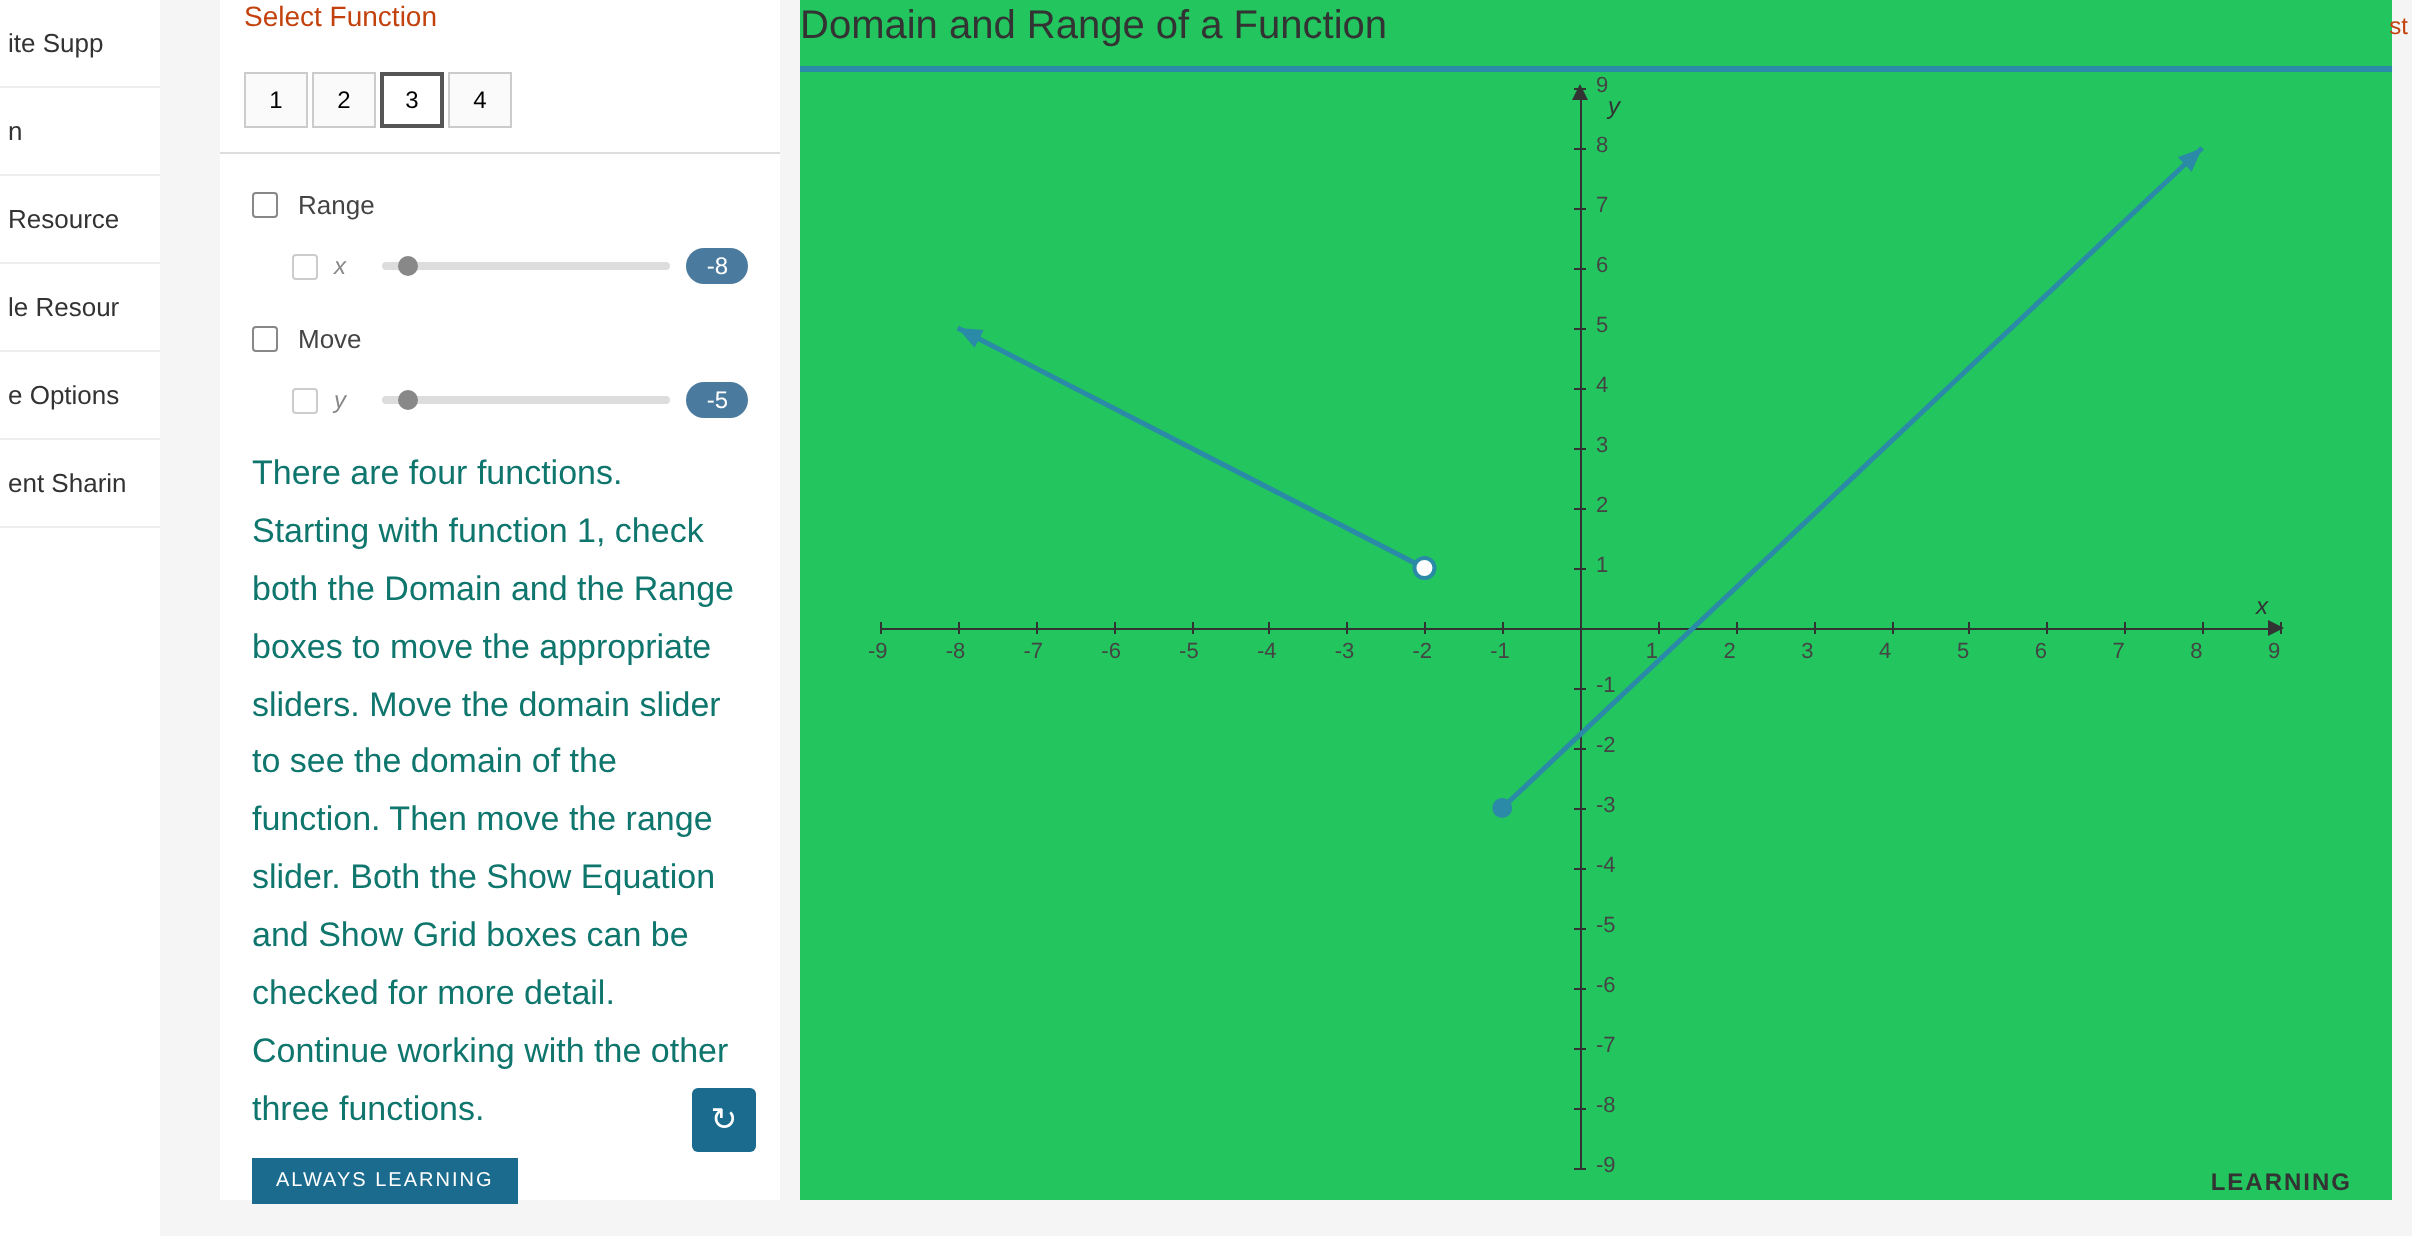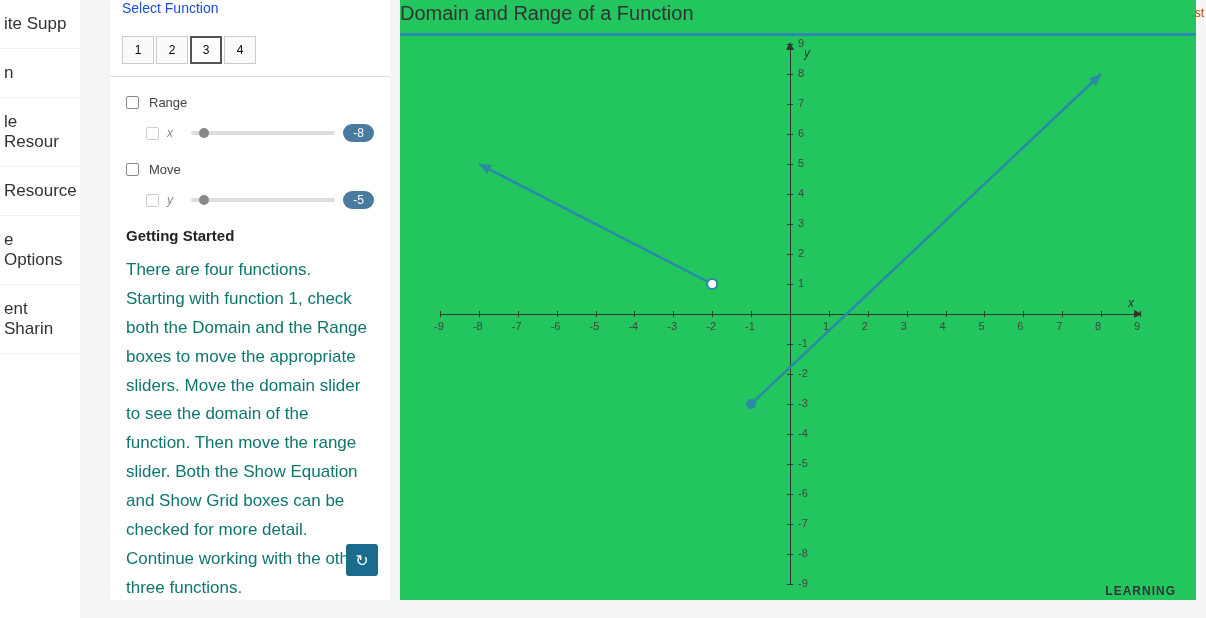--- a/index.html
+++ b/index.html
@@ -11,38 +11,38 @@
       overflow: hidden;
       position: relative;
     }
     .left-nav {
       position: absolute;
       left: 0;
       top: 0;
       width: 80px;
       height: 100%;
       background: #fff;
-      font-size: 17px;
+      font-size: 13px;
       color: #333;
     }
     .left-nav div {
       padding: 14px 4px;
       border-bottom: 1px solid #eee;
     }
     .panel {
       position: absolute;
       left: 110px;
       top: 0;
       width: 280px;
       height: 600px;
       background: #fff;
     }
     .panel-header {
       font-size: 14px;
-      color: #1d4ed8;
+      color: #c2410c;
       padding: 0 12px 8px;
     }
     .tabs {
       display: flex;
       gap: 2px;
       padding: 12px;
       border-bottom: 1px solid #ddd;
       margin-bottom: 8px;
     }
     .tab {
@@ -201,22 +201,22 @@
       font-size: 12px;
       color: #c2410c;
     }
   </style>
 </head>
 <body>
 
 <div class="left-nav">
   <div>ite Supp</div>
   <div>n</div>
+  <div>Resource</div>
   <div>le Resour</div>
-  <div>Resource</div>
   <div>e Options</div>
   <div>ent Sharin</div>
 </div>
 
 <div class="cursor">➤</div>
 
 <div class="panel">
   <div class="panel-header">Select Function</div>
   <div class="tabs">
     <div class="tab">1</div>
@@ -245,26 +245,26 @@
   <div class="slider-row">
     <span class="checkbox" style="border-color:#ccc"></span>
     <span class="slider-var">y</span>
     <div class="slider-track">
         <div class="slider-thumb"></div>
       </div>
     <span class="slider-badge">-5</span>
   </div>
 
 
-  <div class="section-title">Getting Started</div>
   <div class="help-text">There are four functions. Starting with function 1, check both the Domain and the Range boxes to move the appropriate sliders. Move the domain slider to see the domain of the function. Then move the range slider. Both the Show Equation and Show Grid boxes can be checked for more detail. Continue working with the other three functions.</div>
 
   <div class="refresh-btn">
     <span>↻</span>
   </div>
+  <div class="footer-left">ALWAYS LEARNING</div>
 </div>
 
 <div class="main">
   <div class="main-title">Domain and Range of a Function</div>
   <div class="title-underline"></div>
   <div class="chart" id="chart">
       <div class="axis-line" style="left: 0px; top: 270px; width: 700px; height: 1px;"></div>
       <div class="axis-line" style="left: 350px; top: 0px; width: 1px; height: 540px;"></div>
       <div style="position: absolute; left: 346px; top: -2px; width: 0px; height: 0px; border-left: 4px solid transparent; border-right: 4px solid transparent; border-bottom: 8px solid rgb(51, 51, 51);"></div>
       <div style="position: absolute; left: 694px; top: 266px; width: 0px; height: 0px; border-top: 4px solid transparent; border-bottom: 4px solid transparent; border-left: 8px solid rgb(51, 51, 51);"></div>

